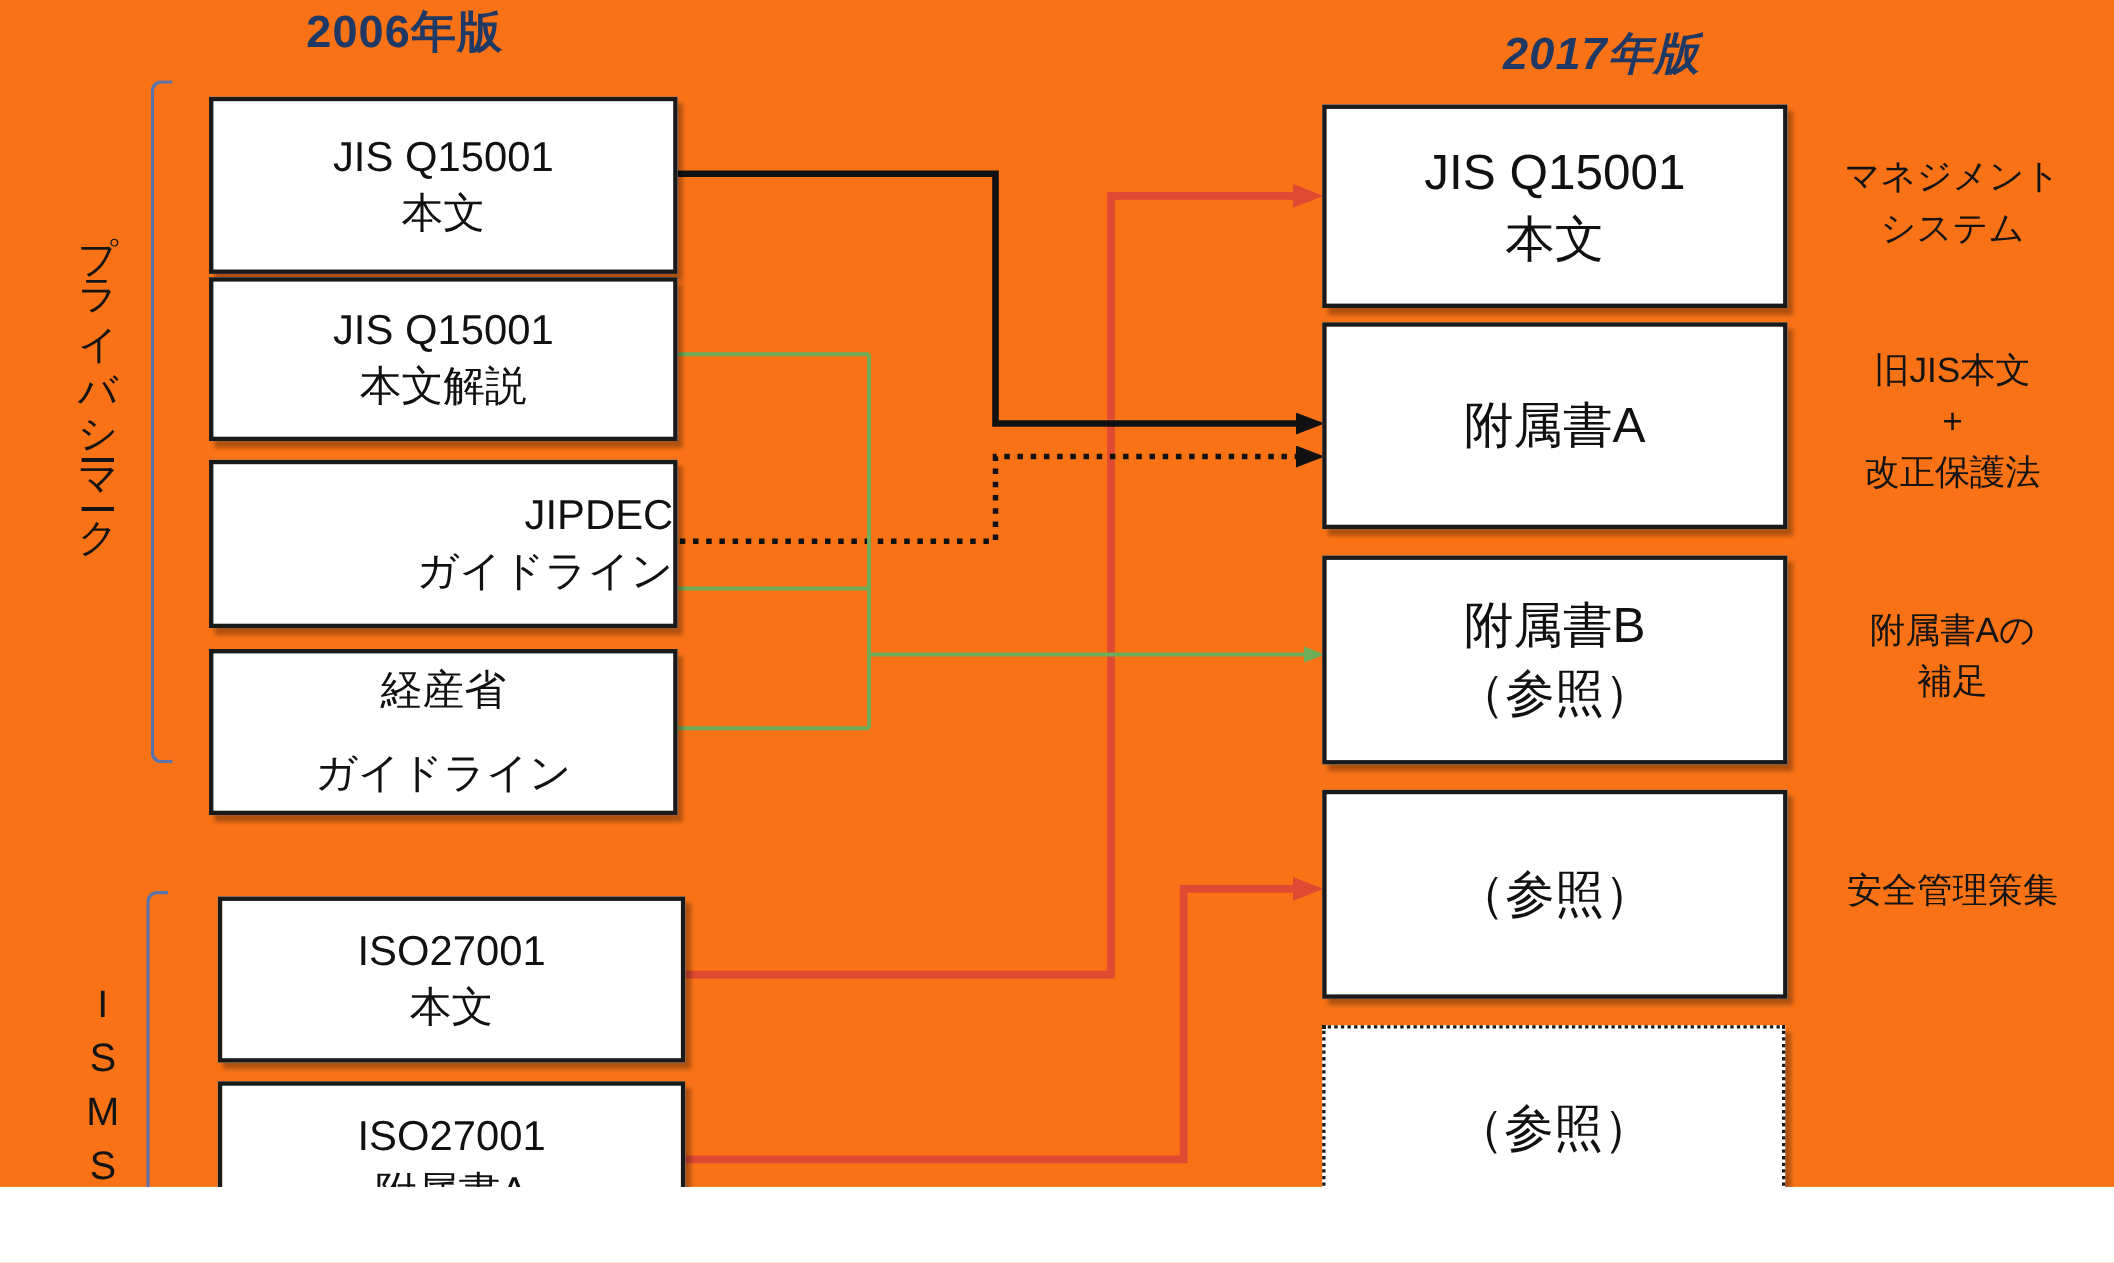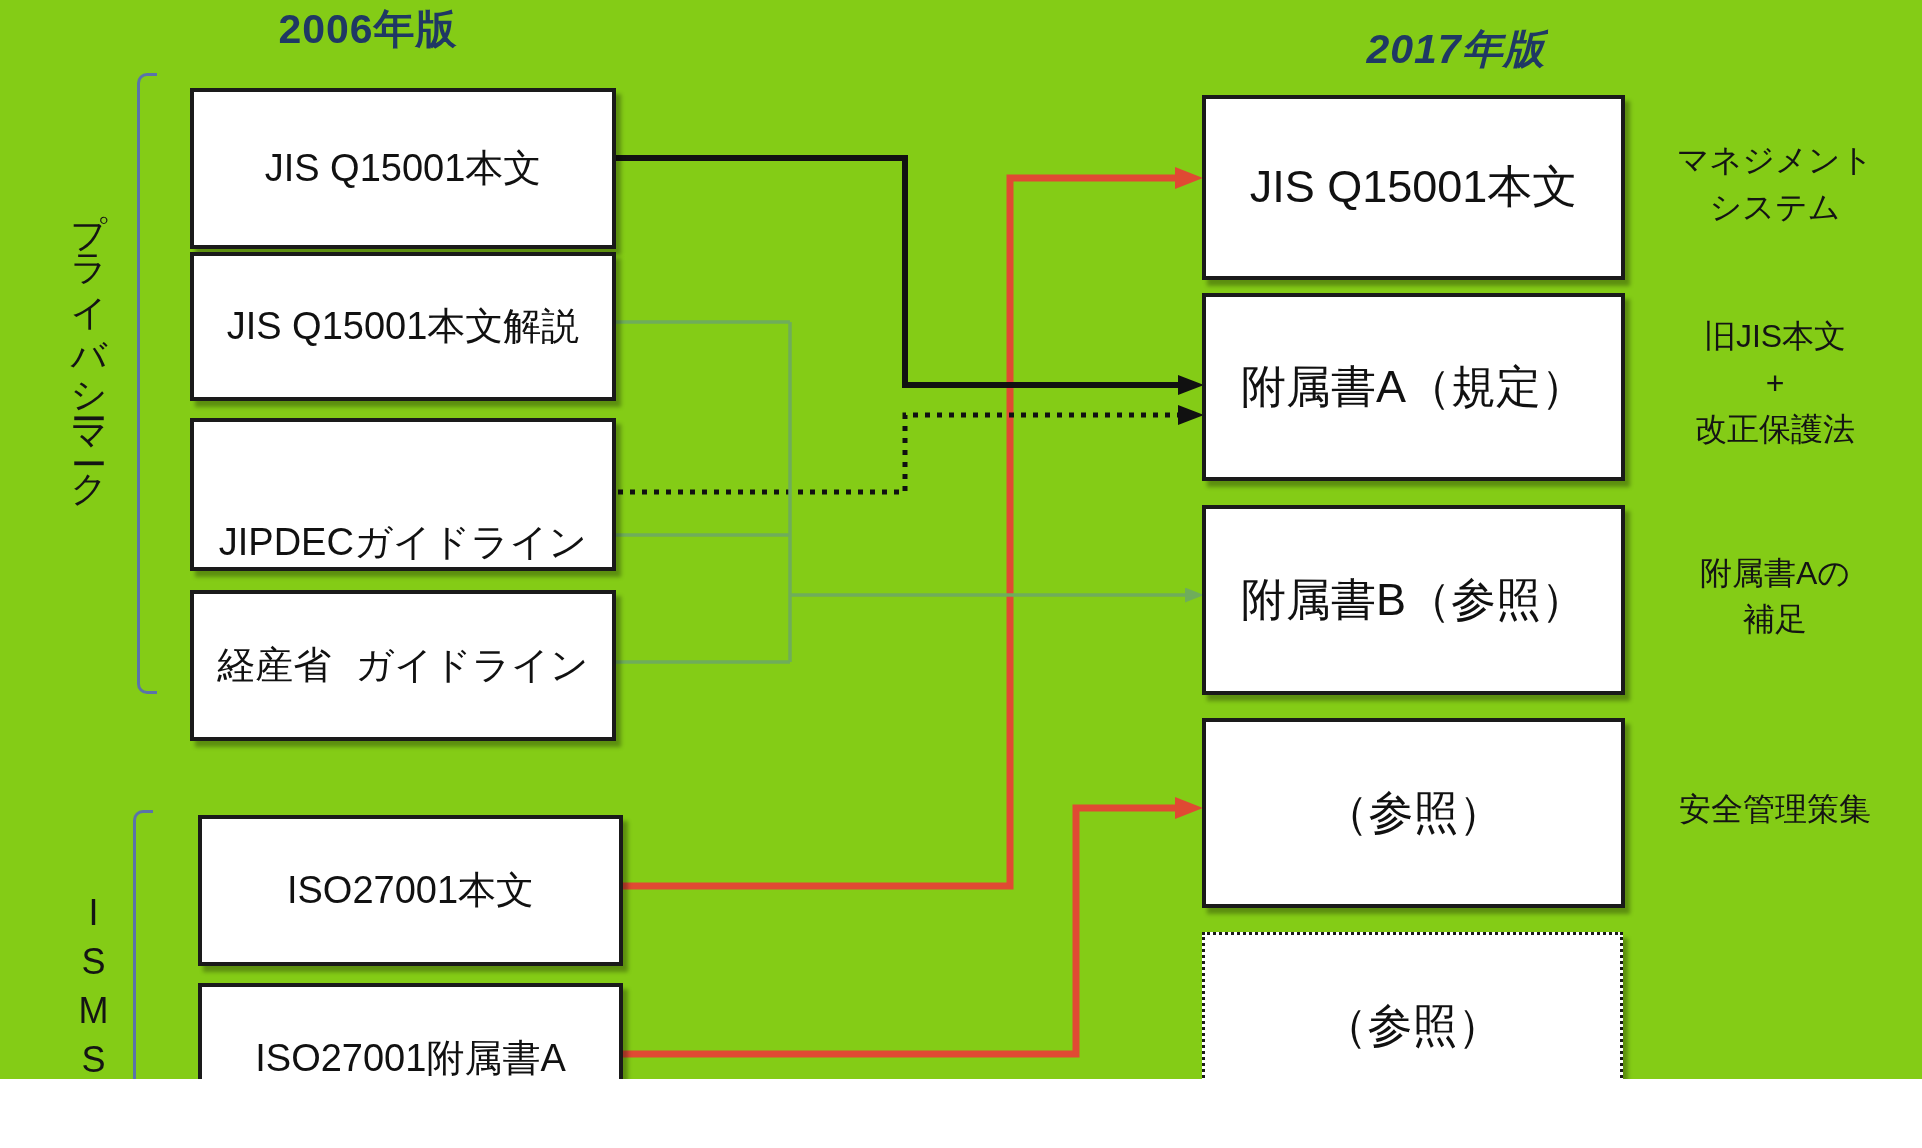--- a/index.html
+++ b/index.html
@@ -1,17 +1,17 @@
 <!DOCTYPE html>
 <html><head>
 <meta charset="utf-8">
 <style>
   html,body{margin:0;padding:0;background:#fff;}
   .canvas{
-    position:relative;width:1922px;height:1079px;background:#84cc16;overflow:hidden;
+    position:relative;width:1922px;height:1079px;background:#f97316;overflow:hidden;
     font-family:"Liberation Sans","DejaVu Sans",sans-serif;color:#111;
   }
   
   .col-title{
     position:absolute;width:320px;text-align:center;
     font-size:41px;font-weight:600;color:#1f3864;letter-spacing:1px;
   }
   .title-2006{left:208px;top:2px;}
   .title-2017{left:1296px;top:22px;font-style:italic;}
 
@@ -29,21 +29,21 @@
     position:absolute;writing-mode:vertical-rl;text-orientation:upright;
     color:#141414;white-space:nowrap;
   }
   .vtext-pm{left:64px;top:186px;font-size:36px;letter-spacing:2px;}
   .vtext-isms{left:72px;top:892px;font-size:36px;font-weight:500;letter-spacing:8px;}
 
   
   .bx{
     position:absolute;background:#fff;border:4px solid #1a1a1a;
     box-shadow:5px 6px 4px rgba(0,0,0,0.30);
-    display:flex;align-items:center;justify-content:center;
+    display:flex;flex-direction:column;align-items:center;justify-content:center;
     text-align:center;
   }
   .bx span{display:block;}
   .left-bx{left:190px;width:418px;font-size:38px;line-height:1.32;font-weight:500;}
   .iso-bx{left:198px;width:417px;}
   .right-bx{left:1202px;width:415px;font-size:45px;line-height:1.35;font-weight:500;}
   .Lb0{top:88px;height:153px;}
   .Lb1{top:252px;height:141px;}
   .Lb2{top:418px;height:145px;align-items:flex-end;}
   .Lb3{top:590px;height:143px;gap:24px;}
@@ -138,21 +138,20 @@
     <span>ISO27001</span>
     <span>附属書A</span>
   </div>
 
   <div class="bx right-bx Rb0">
     <span>JIS Q15001</span>
     <span>本文</span>
   </div>
   <div class="bx right-bx Rb1">
     <span>附属書A</span>
-    <span>（規定）</span>
   </div>
   <div class="bx right-bx Rb2">
     <span>附属書B</span>
     <span>（参照）</span>
   </div>
   <div class="bx right-bx Rb3">
     <span>（参照）</span>
   </div>
   <div class="bx right-bx Rb4">
     <span>（参照）</span>

